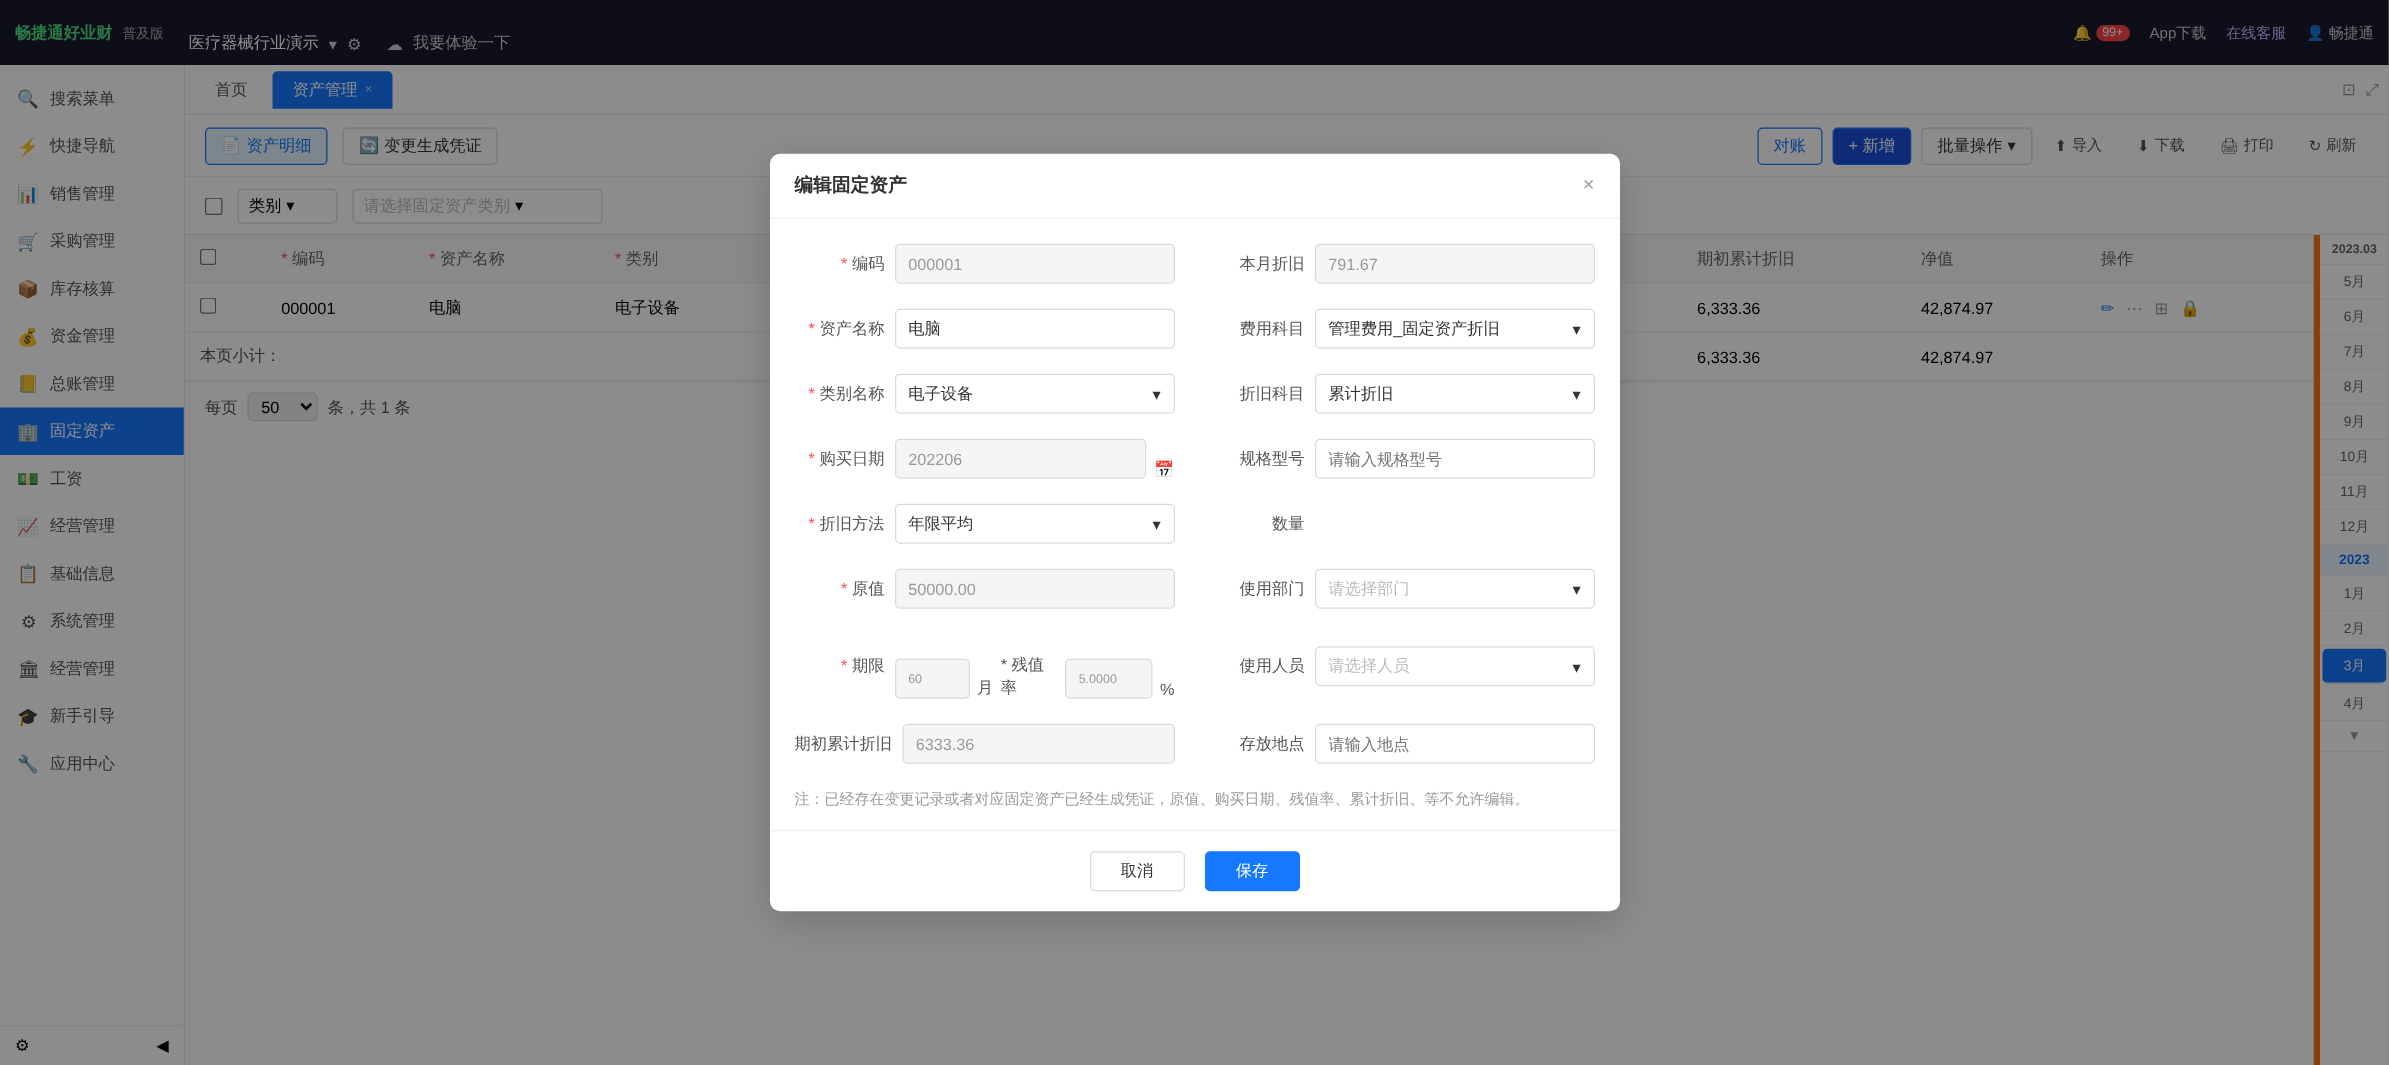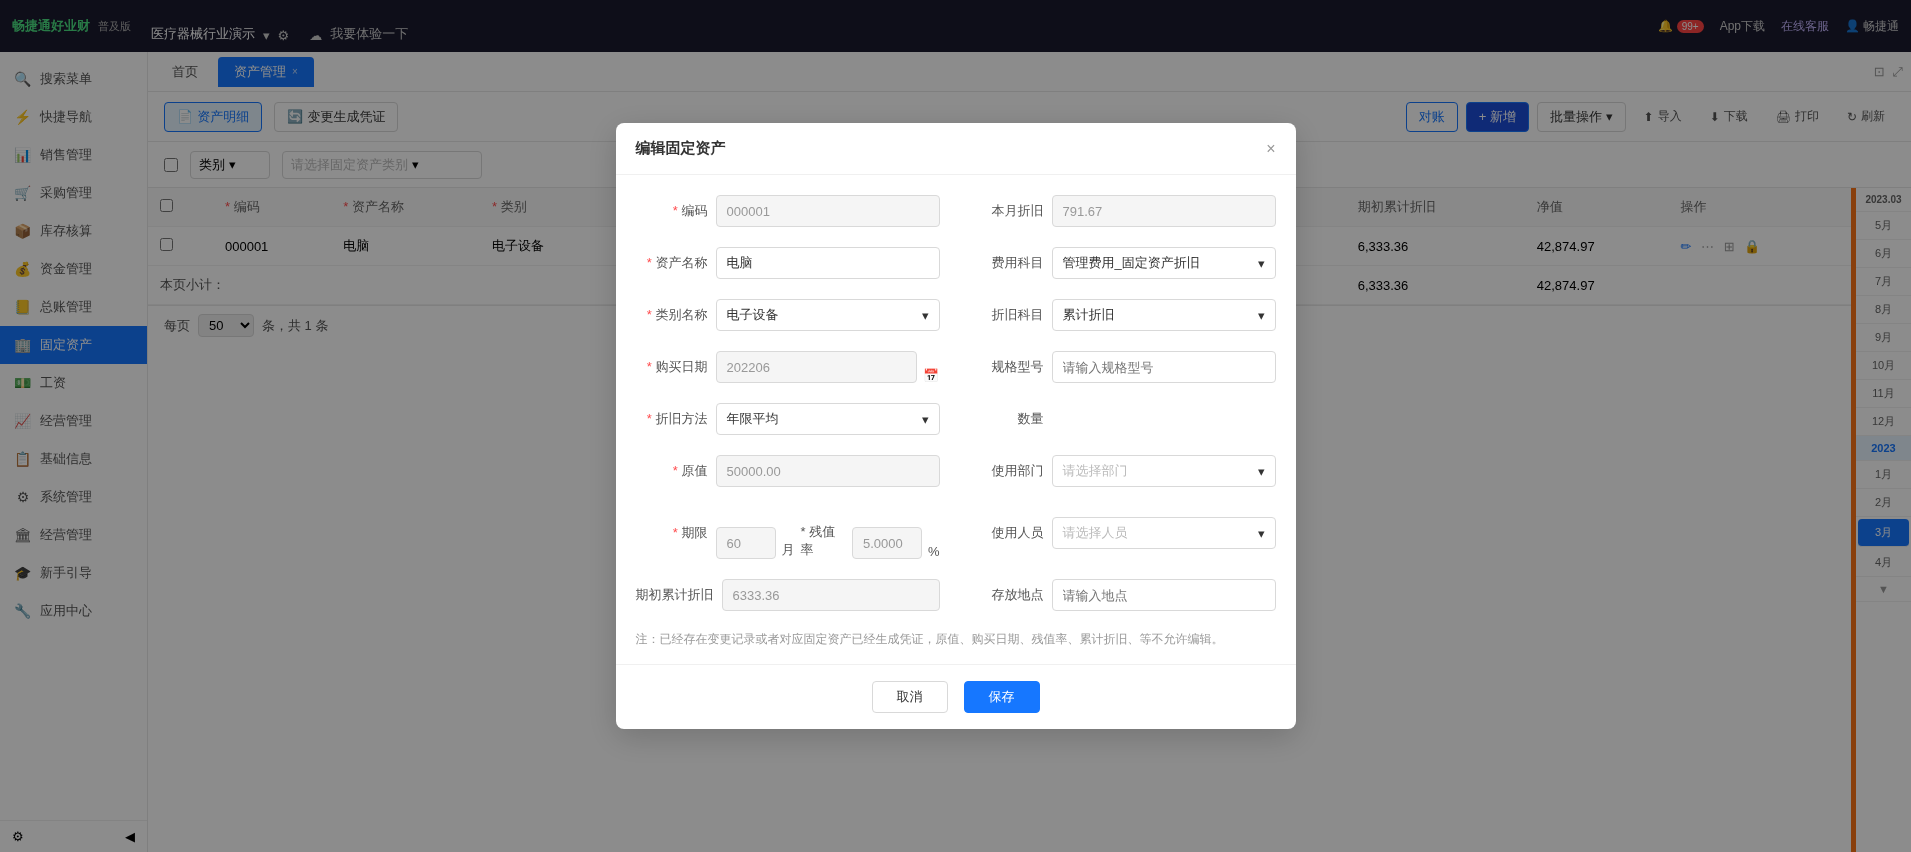--- a/index.html
+++ b/index.html
@@ -72,21 +72,21 @@
 
     
     .form-grid { display: grid; grid-template-columns: 1fr 1fr; gap: 20px 32px; }
     .form-item { display: flex; align-items: center; gap: 8px; }
     .form-label { font-size: 13px; color: #555; min-width: 72px; text-align: right; flex-shrink: 0; }
     .form-label.required::before { content: "* "; color: #ff4d4f; }
     .form-input { flex: 1; height: 32px; border: 1px solid #d9d9d9; border-radius: 4px; padding: 0 10px; font-size: 13px; color: #333; outline: none; background: #fff; }
     .form-input:disabled { background: #f5f5f5; color: #999; }
     .form-select { flex: 1; height: 32px; border: 1px solid #d9d9d9; border-radius: 4px; padding: 0 10px; font-size: 13px; color: #333; display: flex; align-items: center; justify-content: space-between; cursor: pointer; background: #fff; }
     .inline-group { display: flex; align-items: flex-end; gap: 6px; flex: 1; }
-    .inline-input { height: 32px; border: 1px solid #d9d9d9; border-radius: 4px; padding: 0 10px; font-size: 13px; color: #333; outline: none; background: #fff; }
+    .inline-input { height: 32px; border: 1px solid #d9d9d9; border-radius: 4px; padding: 0 10px; font-size: 10px; color: #333; outline: none; background: #fff; }
     .inline-input.disabled { background: #f5f5f5; color: #999; }
     .inline-label { font-size: 13px; color: #555; }
     .cal-icon { color: #999; }
 
     
     .btn { padding: 6px 24px; border-radius: 4px; font-size: 13px; cursor: pointer; border: 1px solid #d9d9d9; background: #fff; color: #333; }
     .btn-primary { background: #1677ff; color: #ffffff; border-color: #1677ff; }
     .btn-default { background: #fff; color: #333; border-color: #d9d9d9; }
 
     .page-select { border: 1px solid #d9d9d9; border-radius: 4px; padding: 2px 6px; font-size: 13px; }

